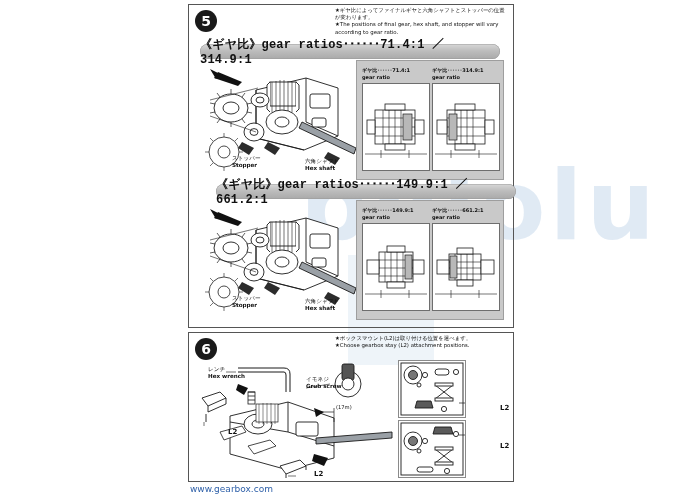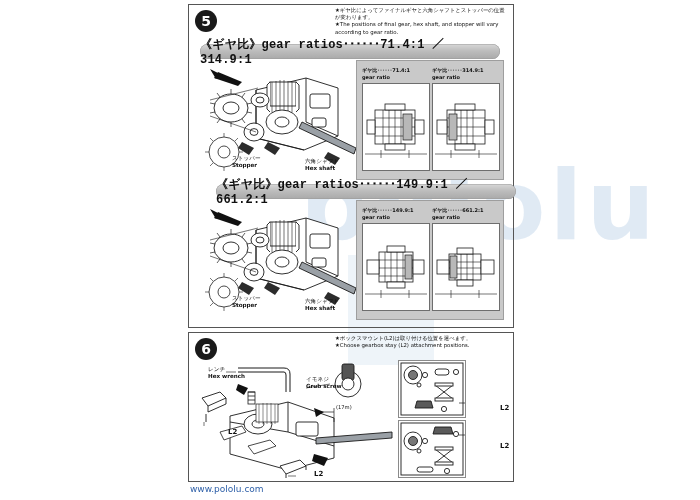--- a/index.html
+++ b/index.html
@@ -580,15 +580,15 @@
         <circle cx="48" cy="50" r="2.6"></circle>
       </g>
       <g stroke="#1a1a1a" fill="#5a5a5a" stroke-width="0.9">
         <path d="M36 6 L52 6 L54 13 L34 13 Z"></path>
       </g>
       <path d="M60 14 H66" stroke="#1a1a1a" stroke-width="0.7"></path>
     </svg>
   </div>
   <div class="lbl-L2" style="left:472px;top:442px;">L2</div>
 
-  <div id="footer-url">www.pololu.com</div>
+  <div id="footer-url">www.gearbox.com</div>
 
 </div>
 
 </body></html>

